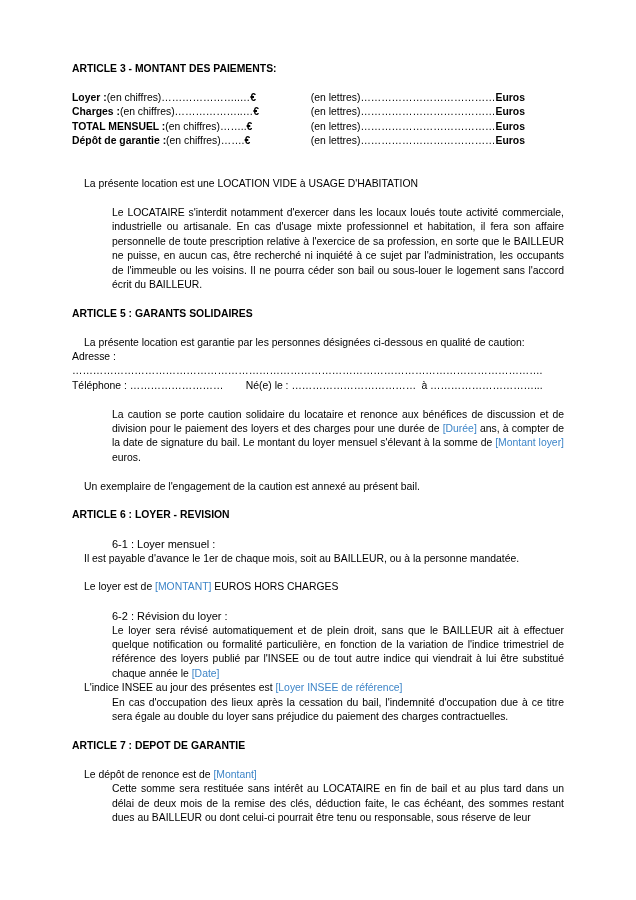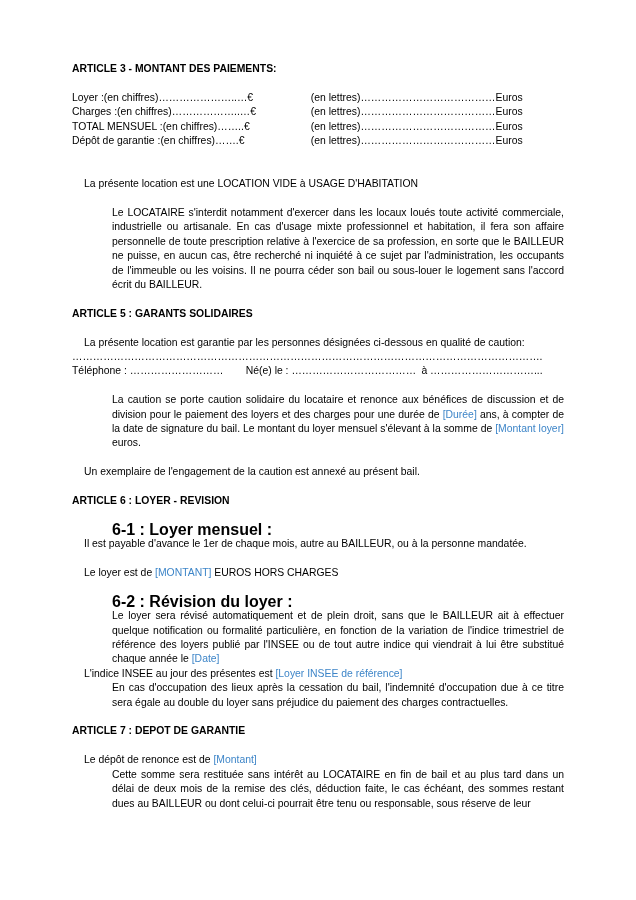--- a/index.html
+++ b/index.html
@@ -32,23 +32,23 @@
 
   h2.article-title {
     font-size: 10.4px;
     line-height: 14.4px;
     font-weight: bold;
     margin: 0;
     padding: 0;
     text-align: left;
   }
   h3.sub-title {
-    font-size: 16px;
+    font-size: 11px;
     line-height: 14.4px;
-    font-weight: bold;
+    font-weight: normal;
     margin: 0;
     padding: 0 0 0 40px;
     text-align: left;
   }
 
   p {
     margin: 0;
     padding: 0;
     font-size: 10.4px;
     line-height: 14.4px;
@@ -65,21 +65,21 @@
   }
   .pay-table td {
     padding: 0;
     font-size: 10.4px;
     line-height: 14.4px;
     vertical-align: baseline;
     white-space: nowrap;
   }
   .pay-table td.col-a { width: 236px; padding-right: 6px; }
   .pay-table td.col-b { width: 256px; }
-  .b { font-weight: normal; }
+  .b { font-weight: bold; }
   .reg { font-weight: normal; text-align: right; }
   .dots { font-weight: normal; letter-spacing: 0px; }
 
   
   .leader-row {
     display: block;
     white-space: nowrap;
     overflow: hidden;
     font-size: 10.4px;
     line-height: 14.4px;
@@ -133,40 +133,41 @@
     <p class="just">Le LOCATAIRE s'interdit notamment d'exercer dans les locaux loués toute activité commerciale, industrielle ou artisanale. En cas d'usage mixte professionnel et habitation, il fera son affaire personnelle de toute prescription relative à l'exercice de sa profession, en sorte que le BAILLEUR ne puisse, en aucun cas, être recherché ni inquiété à ce sujet par l'administration, les occupants de l'immeuble ou les voisins. Il ne pourra céder son bail ou sous-louer le logement sans l'accord écrit du BAILLEUR.</p>
 
     <div class="spacer-lg"></div>
 
     <h2 class="article-title">ARTICLE 5 : GARANTS SOLIDAIRES</h2>
     <div class="spacer-lg"></div>
 
     <p class="left">La présente location est garantie par les personnes désignées ci-dessous en qualité de caution:</p>
 
 
+    <div class="leader-row"><span>Adresse :</span></div>
 
     <div class="leader-row"><span class="lead-fill" style="width:492px">……………………………………………………………………………………………………………………….</span></div>
 
     <div class="leader-row"><span>Téléphone : </span><span class="lead-fill" style="width:116px">………………………</span><span>Né(e) le : </span><span class="lead-fill" style="width:130px">………………………………</span><span>à </span><span class="lead-fill" style="width:112px">…………………………...</span></div>
 
     <div class="spacer-lg"></div>
 
     <p class="just"><span>La caution se porte caution solidaire du locataire et renonce aux bénéfices de discussion et de division pour le paiement des loyers et des charges pour une durée de </span><span class="ph">[Durée]</span><span> ans, à compter de la date de signature du bail. Le montant du loyer mensuel s'élevant à la somme de </span><span class="ph">[Montant loyer]</span><span> euros.</span></p>
 
     <div class="spacer-lg"></div>
 
     <p class="left">Un exemplaire de l'engagement de la caution est annexé au présent bail.</p>
 
     <div class="spacer-lg"></div>
 
     <h2 class="article-title">ARTICLE 6 : LOYER - REVISION</h2>
     <div class="spacer-lg"></div>
 
     <h3 class="sub-title">6-1 : Loyer mensuel :</h3>
-    <p class="left">Il est payable d'avance le 1er de chaque mois, autre au BAILLEUR, ou à la personne mandatée.</p>
+    <p class="left">Il est payable d'avance le 1er de chaque mois, soit au BAILLEUR, ou à la personne mandatée.</p>
 
     <div class="spacer-lg"></div>
 
     <p class="left"><span>Le loyer est de  </span><span class="ph">[MONTANT]</span><span> EUROS HORS CHARGES</span></p>
 
     <div class="spacer-lg"></div>
 
     <h3 class="sub-title">6-2 : Révision du loyer :</h3>
 
     <p class="just"><span>Le loyer sera révisé automatiquement et de plein droit, sans que le BAILLEUR ait à effectuer quelque notification ou formalité particulière, en fonction de la variation de l'indice trimestriel de référence des loyers publié par l'INSEE ou de tout autre indice qui viendrait à lui être substitué chaque année le </span><span class="ph">[Date]</span></p>

